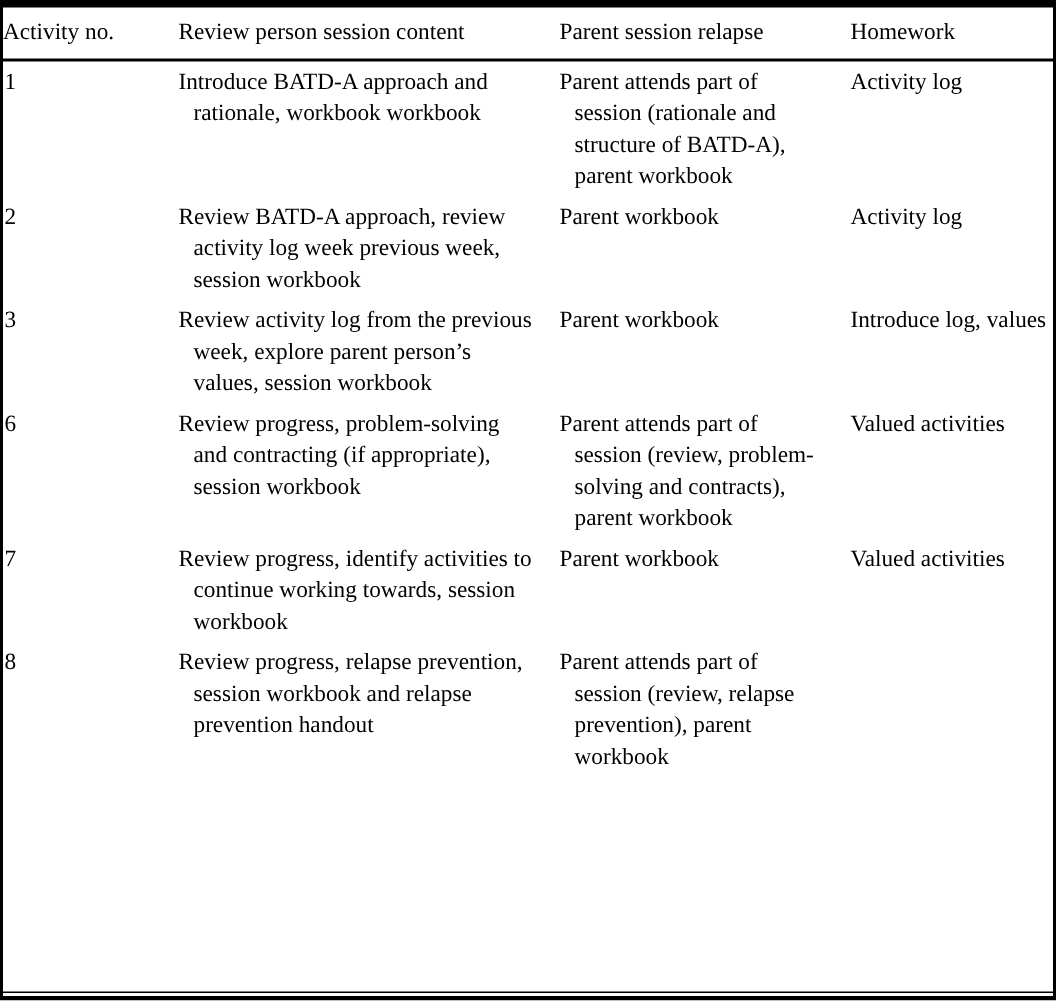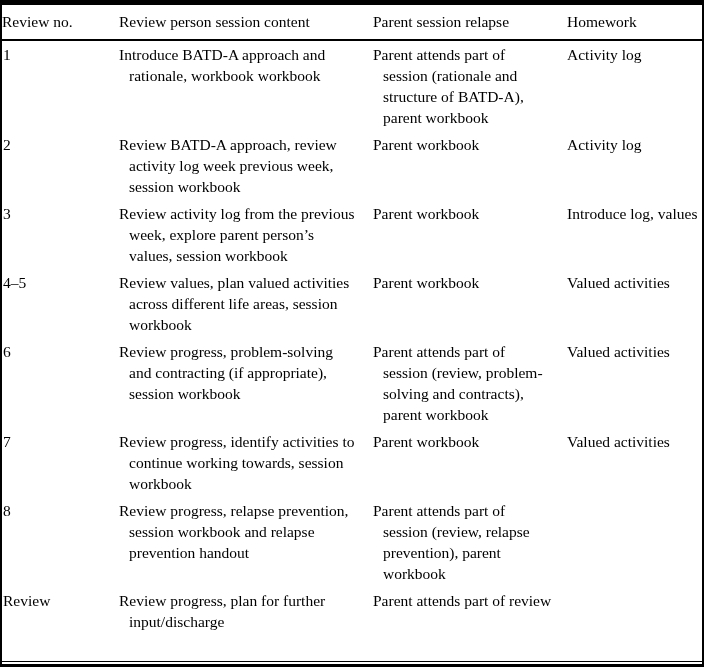--- a/index.html
+++ b/index.html
@@ -131,21 +131,21 @@
 
   <table>
     <colgroup>
       <col class="col-session">
       <col class="col-young">
       <col class="col-parent">
       <col class="col-homework">
     </colgroup>
     <thead>
       <tr>
-        <th class="col-session">Review no.</th>
+        <th class="col-session">Activity no.</th>
         <th class="col-young">Review person session content</th>
         <th class="col-parent">Parent session relapse</th>
         <th class="col-homework">Homework</th>
       </tr>
     </thead>
   </table>
 
   <div class="rule-header"></div>
 
   <table>
@@ -183,74 +183,54 @@
         <td class="col-session">3</td>
         <td class="col-young">
             <span class="wrap">Review activity log from the previous week, explore parent person’s values, session workbook</span>
           </td>
         <td class="col-parent">
             <span class="wrap">Parent workbook</span>
           </td>
         <td class="col-homework">Introduce log, values</td>
       </tr>
 
-      <tr>
-        <td class="col-session">4–5</td>
-        <td class="col-young">
-            <span class="wrap">Review values, plan valued activities across different life areas, session workbook</span>
+
+      <tr>
+        <td class="col-session">6</td>
+        <td class="col-young">
+            <span class="wrap">Review progress, problem-solving and contracting (if appropriate), session workbook</span>
+          </td>
+        <td class="col-parent">
+            <span class="wrap">Parent attends part of session (review, problem-solving and contracts), parent workbook</span>
+          </td>
+        <td class="col-homework">Valued activities</td>
+      </tr>
+
+      <tr>
+        <td class="col-session">7</td>
+        <td class="col-young">
+            <span class="wrap">Review progress, identify activities to continue working towards, session workbook</span>
           </td>
         <td class="col-parent">
             <span class="wrap">Parent workbook</span>
           </td>
         <td class="col-homework">Valued activities</td>
       </tr>
 
       <tr>
-        <td class="col-session">6</td>
-        <td class="col-young">
-            <span class="wrap">Review progress, problem-solving and contracting (if appropriate), session workbook</span>
-          </td>
-        <td class="col-parent">
-            <span class="wrap">Parent attends part of session (review, problem-solving and contracts), parent workbook</span>
-          </td>
-        <td class="col-homework">Valued activities</td>
-      </tr>
-
-      <tr>
-        <td class="col-session">7</td>
-        <td class="col-young">
-            <span class="wrap">Review progress, identify activities to continue working towards, session workbook</span>
-          </td>
-        <td class="col-parent">
-            <span class="wrap">Parent workbook</span>
-          </td>
-        <td class="col-homework">Valued activities</td>
-      </tr>
-
-      <tr>
         <td class="col-session">8</td>
         <td class="col-young">
             <span class="wrap">Review progress, relapse prevention, session workbook and relapse prevention handout</span>
           </td>
         <td class="col-parent">
             <span class="wrap">Parent attends part of session (review, relapse prevention), parent workbook</span>
           </td>
         <td class="col-homework"></td>
       </tr>
 
-      <tr>
-        <td class="col-session">Review</td>
-        <td class="col-young">
-            <span class="wrap">Review progress, plan for further input/discharge</span>
-          </td>
-        <td class="col-parent">
-            <span class="wrap">Parent attends part of review</span>
-          </td>
-        <td class="col-homework"></td>
-      </tr>
 
     </tbody>
   </table>
 
   <div class="bottom-spacer"></div>
 
   <div class="rule-bottom">
     <div class="thin"></div>
     <div class="gap"></div>
     <div class="thick"></div>

